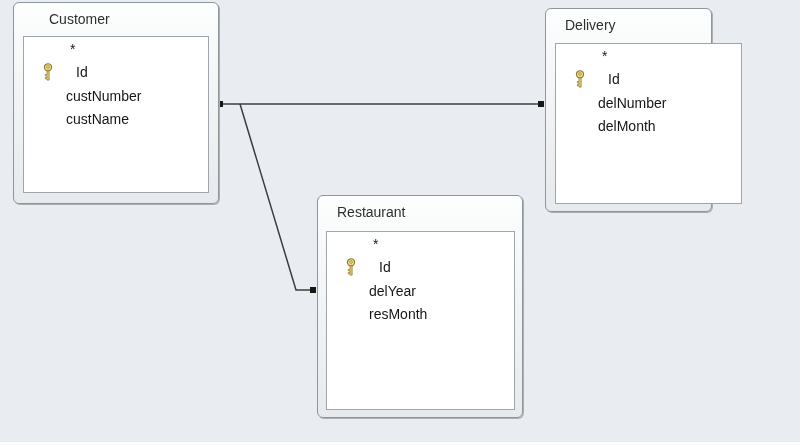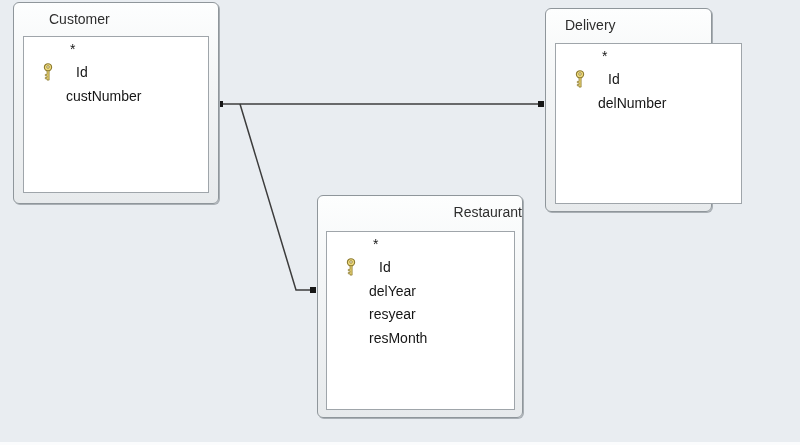--- a/index.html
+++ b/index.html
@@ -32,21 +32,21 @@
     position:absolute;
     background:#ffffff;
     border:1px solid #9fa5aa;
     box-sizing:border-box;
     overflow:hidden;
   }
   #node-customer{left:13px;top:2px;width:206px;height:202px;padding-left:16px;}
   #node-customer .table-body{left:9px;top:33px;width:186px;height:157px;}
   #node-delivery{left:545px;top:8px;width:167px;height:204px;}
   #node-delivery .table-body{left:9px;top:34px;width:187px;height:161px;}
-  #node-restaurant{left:317px;top:195px;width:206px;height:223px;text-align:right;}
+  #node-restaurant{left:317px;top:195px;width:206px;height:223px;}
   #node-restaurant .table-body{left:8px;top:35px;width:189px;height:179px;}
 
   .row{
     display:flex;align-items:center;
     height:23.5px;
     font-size:14px;color:#161616;
     white-space:nowrap;
     cursor:default;user-select:none;
   }
   .row.all-row{padding-left:46px;}
@@ -87,39 +87,45 @@
         <svg class="key-icon" viewBox="0 0 16 22">
           <circle cx="8" cy="5" r="4.2" fill="#eeda7c" stroke="#8d7b31" stroke-width="1.3"></circle>
           <circle cx="8" cy="4.6" r="1.5" fill="#fbf7e2" stroke="#8d7b31" stroke-width="0.9"></circle>
           <path d="M6.9 8.8 h2.4 v11 h-2.4 v-1.5 h-2 v-1.6 h2 v-1.9 h-2 v-1.6 h2 Z" fill="#e5cf6f" stroke="#8d7b31" stroke-width="0.9"></path>
         </svg>
         <span class="label">Id</span>
       </div>
       <div class="row field-row">
         <span class="label">custNumber</span>
       </div>
+      <div class="row field-row">
+        <span class="label">custName</span>
+      </div>
     </div>
   </div>
 
   <div class="table-node" id="node-delivery">
     <div class="table-title">Delivery</div>
     <div class="table-body">
       <div class="row all-row">
         <span class="label">*</span>
       </div>
       <div class="row pk-row">
         <svg class="key-icon" viewBox="0 0 16 22">
           <circle cx="8" cy="5" r="4.2" fill="#eeda7c" stroke="#8d7b31" stroke-width="1.3"></circle>
           <circle cx="8" cy="4.6" r="1.5" fill="#fbf7e2" stroke="#8d7b31" stroke-width="0.9"></circle>
           <path d="M6.9 8.8 h2.4 v11 h-2.4 v-1.5 h-2 v-1.6 h2 v-1.9 h-2 v-1.6 h2 Z" fill="#e5cf6f" stroke="#8d7b31" stroke-width="0.9"></path>
         </svg>
         <span class="label">Id</span>
       </div>
       <div class="row field-row">
         <span class="label">delNumber</span>
+      </div>
+      <div class="row field-row">
+        <span class="label">delMonth</span>
       </div>
     </div>
   </div>
 
   <div class="table-node" id="node-restaurant">
     <div class="table-title">Restaurant</div>
     <div class="table-body">
       <div class="row all-row">
         <span class="label">*</span>
       </div>
@@ -128,22 +134,19 @@
           <circle cx="8" cy="5" r="4.2" fill="#eeda7c" stroke="#8d7b31" stroke-width="1.3"></circle>
           <circle cx="8" cy="4.6" r="1.5" fill="#fbf7e2" stroke="#8d7b31" stroke-width="0.9"></circle>
           <path d="M6.9 8.8 h2.4 v11 h-2.4 v-1.5 h-2 v-1.6 h2 v-1.9 h-2 v-1.6 h2 Z" fill="#e5cf6f" stroke="#8d7b31" stroke-width="0.9"></path>
         </svg>
         <span class="label">Id</span>
       </div>
       <div class="row field-row">
         <span class="label">delYear</span>
       </div>
       <div class="row field-row">
-        <span class="label">resyear</span>
-      </div>
-      <div class="row field-row">
         <span class="label">resMonth</span>
       </div>
     </div>
   </div>
 
   <div class="bottom-edge"></div>
 </div>
 
 </body></html>

